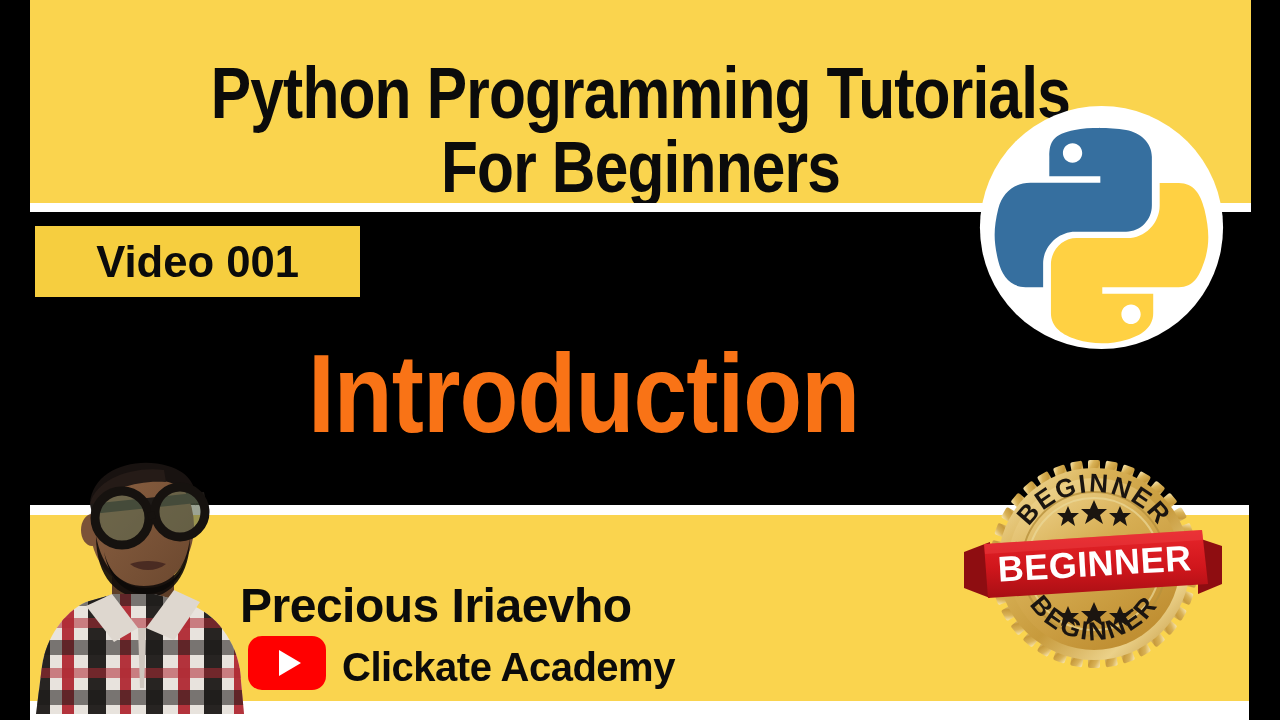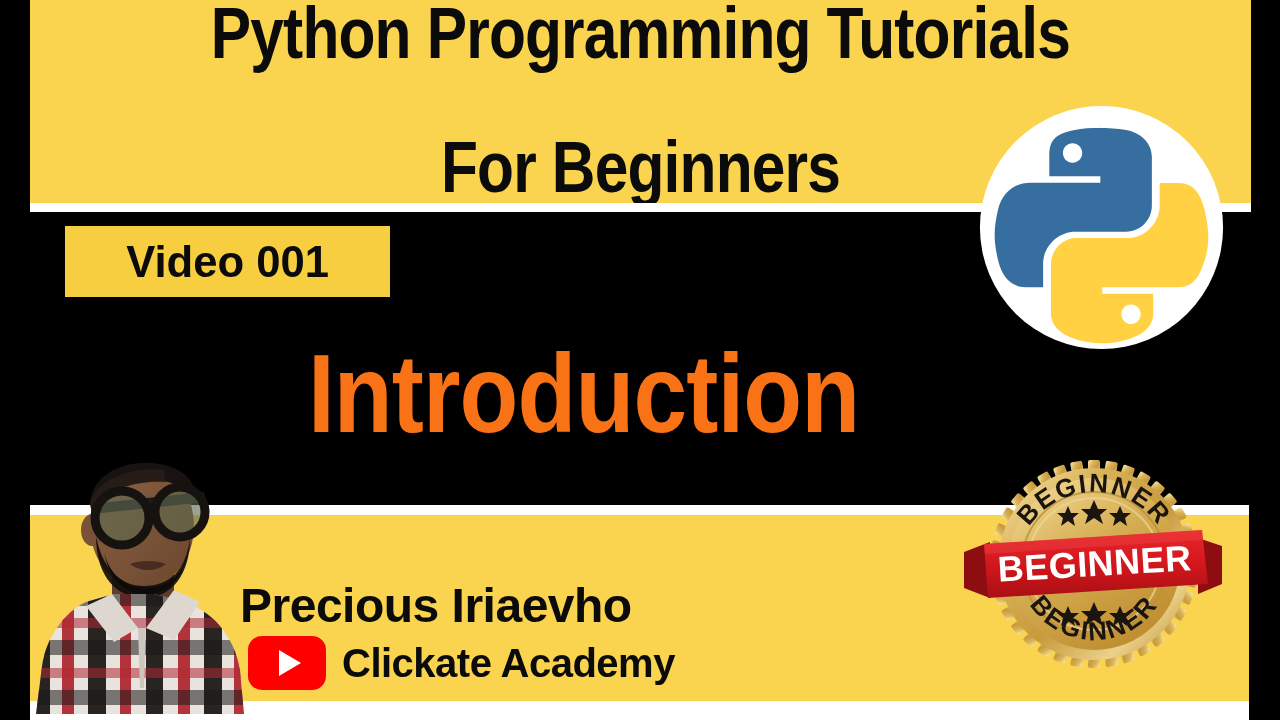--- a/index.html
+++ b/index.html
@@ -5,21 +5,21 @@
   * { margin:0; padding:0; box-sizing:border-box; }
   html,body { width:1280px; height:720px; background:#000; overflow:hidden; }
   body { font-family:"Liberation Sans", sans-serif; }
 
   #stage { position:relative; width:1280px; height:720px; background:#000; }
 
   
   .top-banner{
     position:absolute; left:30px; top:0px; width:1221px; height:203px;
     background:#FAD44E;
-    display:flex; flex-direction:column; align-items:center; justify-content:space-between;
+    display:flex; flex-direction:column; align-items:center; justify-content:flex-end;
     z-index:3;
   }
   .title-line{
     color:#0b0b0b;
     font-family:"Liberation Sans", sans-serif;
     font-weight:bold;
     letter-spacing:-1px;
     line-height:0.98;
     text-align:center;
     transform:scaleX(0.84);
@@ -32,21 +32,20 @@
     position:absolute; left:30px; top:203px; width:1221px; height:9px;
     background:#ffffff; z-index:3;
   }
 
   
   .video-badge{
     position:absolute; left:35px; top:226px; width:325px; height:71px;
     background:#F6CE3F;
     display:flex; align-items:center; justify-content:center;
     z-index:4;
-    margin-left:30px;
   }
   .video-badge-label{
     color:#0b0b0b; font-size:45px; font-weight:bold;
     font-family:"Liberation Sans", sans-serif;
     letter-spacing:0px; transform:scaleX(0.97);
   }
 
   
   .python-logo{
     position:absolute; left:978px; top:104px; width:247px; height:247px;
@@ -83,21 +82,21 @@
 
   .presenter-name{
     position:absolute; left:240px; top:578px;
     color:#0b0b0b; font-weight:bold; font-size:48px;
     font-family:"Liberation Sans", sans-serif;
     letter-spacing:-0.5px;
     z-index:5;
   }
   .channel-row{
     position:absolute; left:248px; top:636px;
-    display:flex; align-items:center; gap:16px;
+    display:flex; align-items:flex-end; gap:16px;
     z-index:5;
   }
   .yt-icon{
     width:78px; height:54px; background:#FF0000; border-radius:14px;
     display:flex; align-items:center; justify-content:center;
     flex:none;
   }
   .yt-icon .tri{
     width:0;height:0;
     border-left:22px solid #ffffff;

